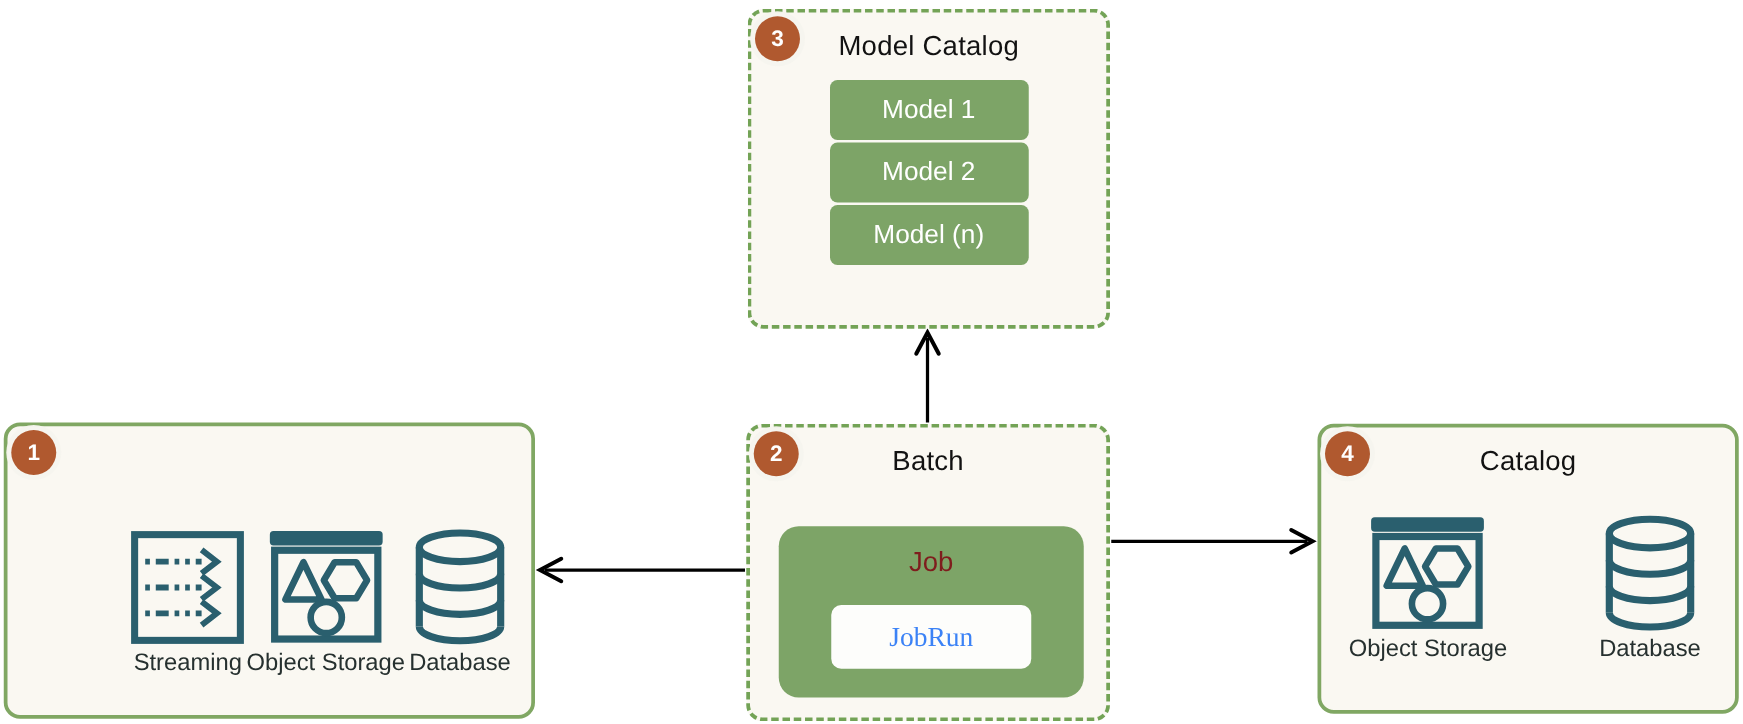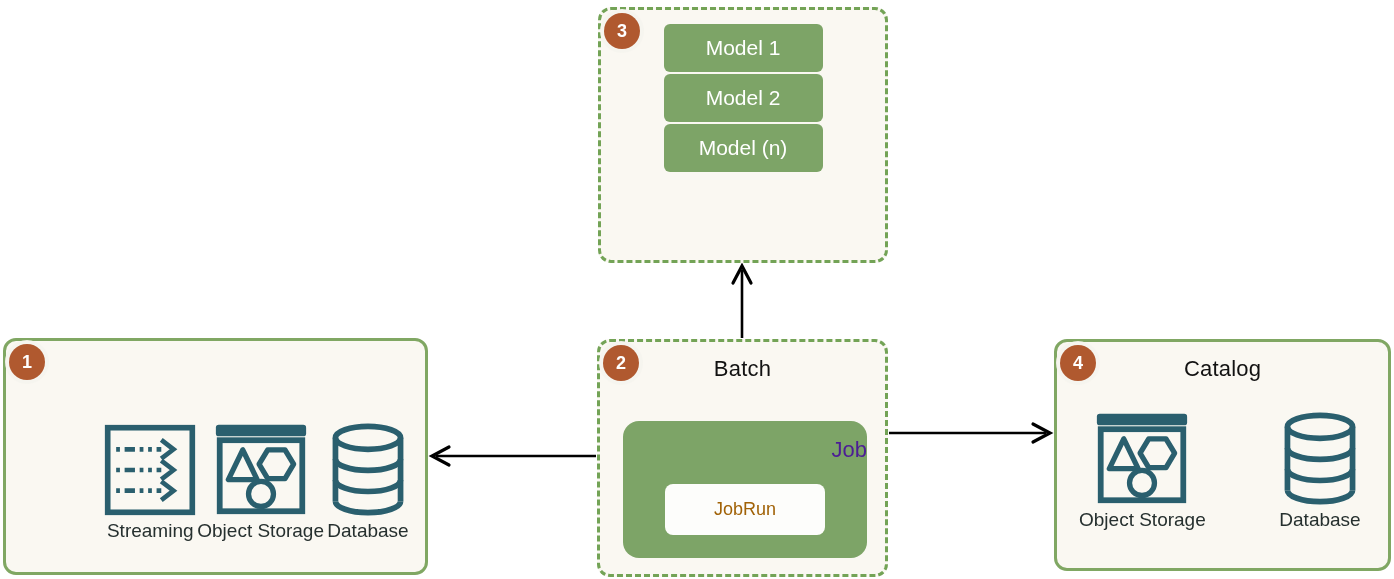--- a/index.html
+++ b/index.html
@@ -49,28 +49,28 @@
   .item .label { margin-top: 3px; font-size: 19px; color: #26302f; white-space: nowrap; }
 
   .icon { color: #2a5f6e; display: block; }
 
   
   .job {
     position: absolute; left: 23px; top: 79px;
     width: 244px; height: 137px;
     background: #7da467; border-radius: 16px;
   }
-  .job-label { text-align: right; padding-top: 16px; font-size: 22px; color: #4c1d95; }
+  .job-label { text-align: center; padding-top: 16px; font-size: 22px; color: #7f1d1d; }
   .jobrun {
     position: absolute; left: 42px; top: 63px;
     width: 160px; height: 51px;
     background: #fdfdfb; border-radius: 8px;
     display: flex; align-items: center; justify-content: center;
   }
-  .jobrun-label { font-size: 18px; color: #a16207; }
+  .jobrun-label { font-size: 22px; color: #3b82f6; font-family: Liberation Serif, serif; }
 
   
   .models { margin-top: 14px; display: flex; flex-direction: column; align-items: center; gap: 2px; }
   .model-btn {
     width: 159px; height: 48px;
     background: #7da467; border-radius: 6px;
     color: #ffffff; font-size: 21px;
     display: flex; align-items: center; justify-content: center;
   }
 
@@ -154,20 +154,21 @@
     <div class="job">
       <div class="job-label">Job</div>
       <div class="jobrun">
         <span class="jobrun-label">JobRun</span>
       </div>
     </div>
   </section>
 
   <section class="box dashed" id="box-model">
     <div class="badge">3</div>
+    <h2 class="title">Model Catalog</h2>
     <div class="models">
       <div class="model-btn">Model 1</div>
       <div class="model-btn">Model 2</div>
       <div class="model-btn">Model (n)</div>
     </div>
   </section>
 
   <section class="box solid" id="box-output">
     <div class="badge">4</div>
     <h2 class="title">Catalog</h2>

